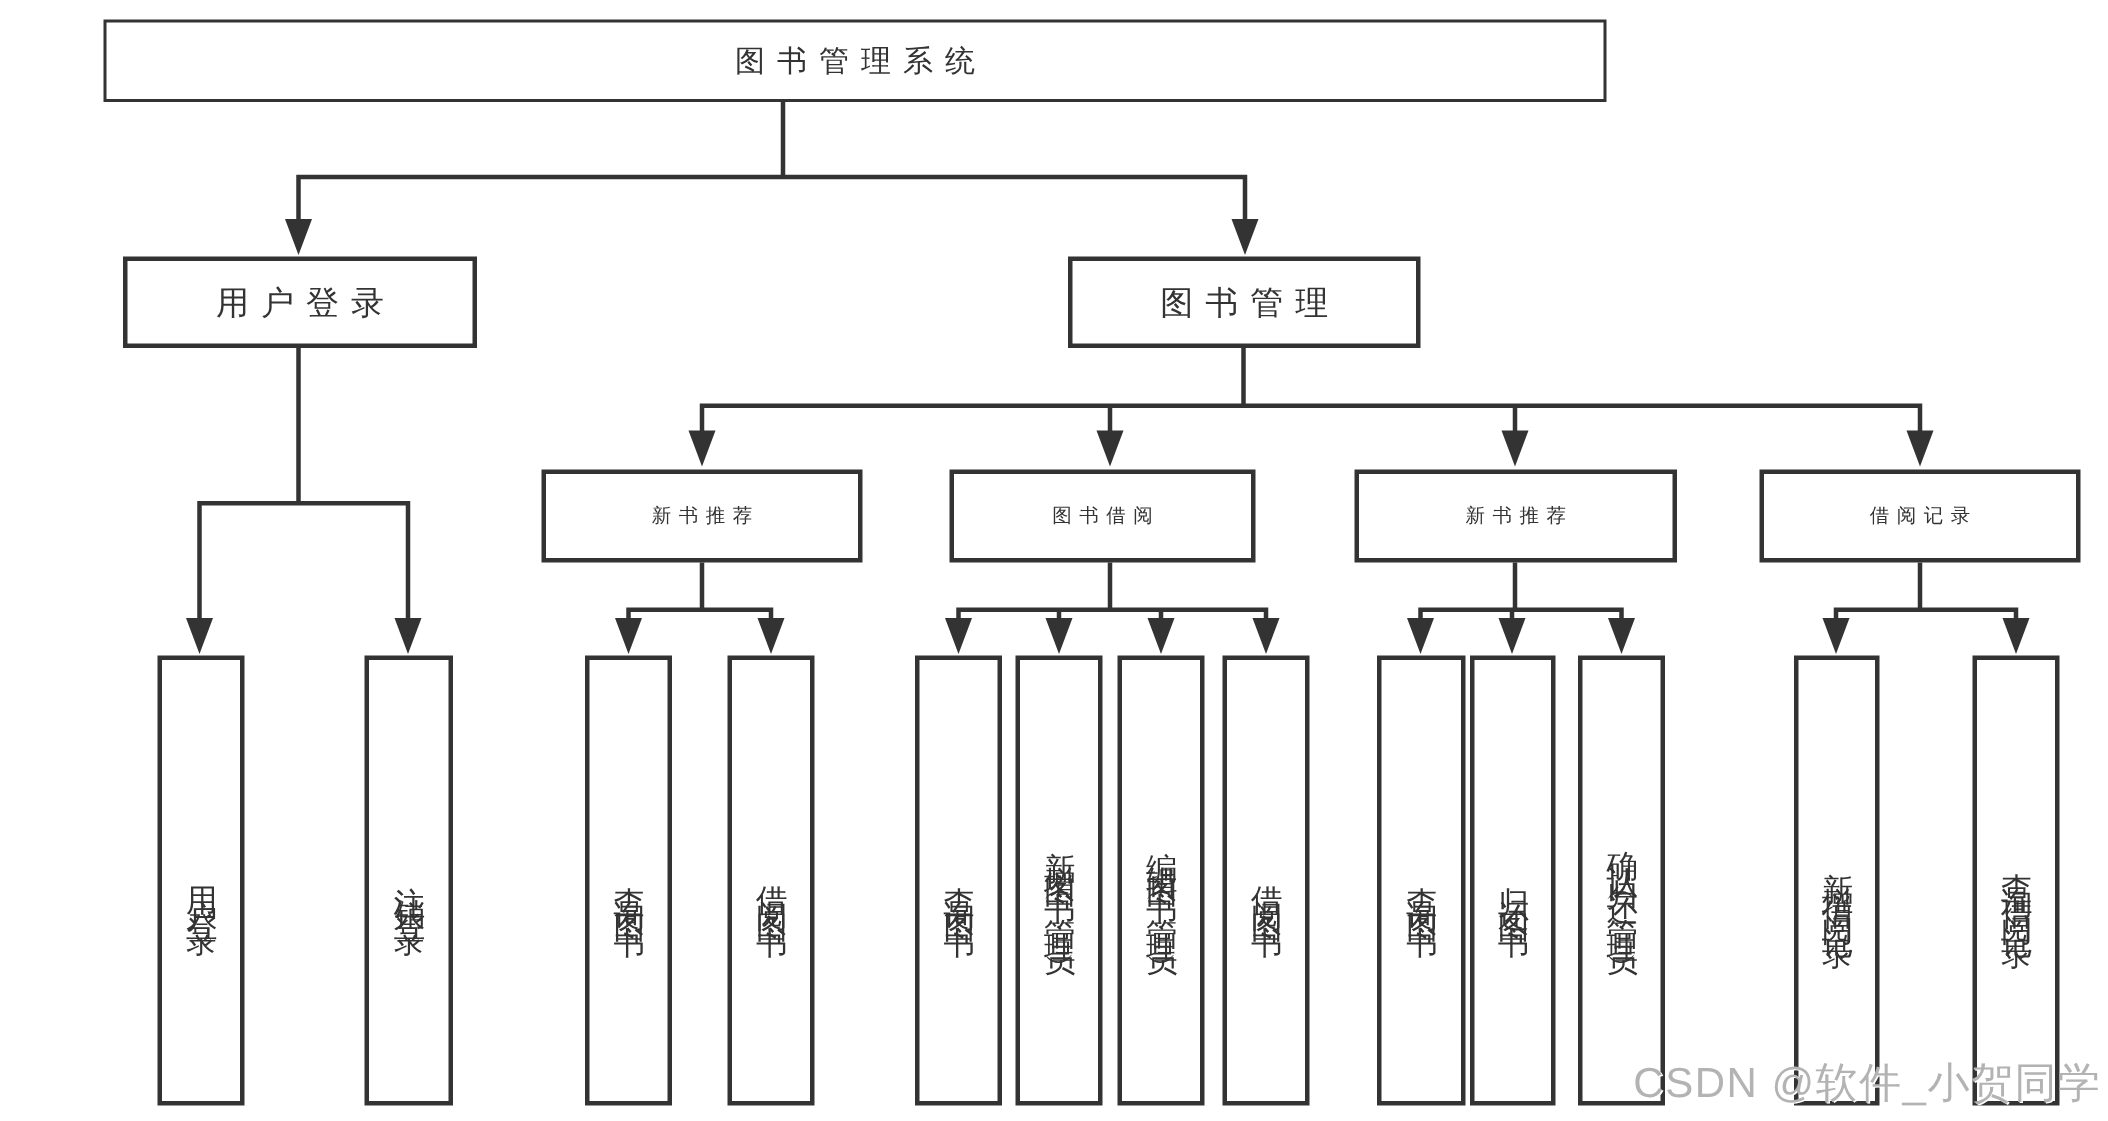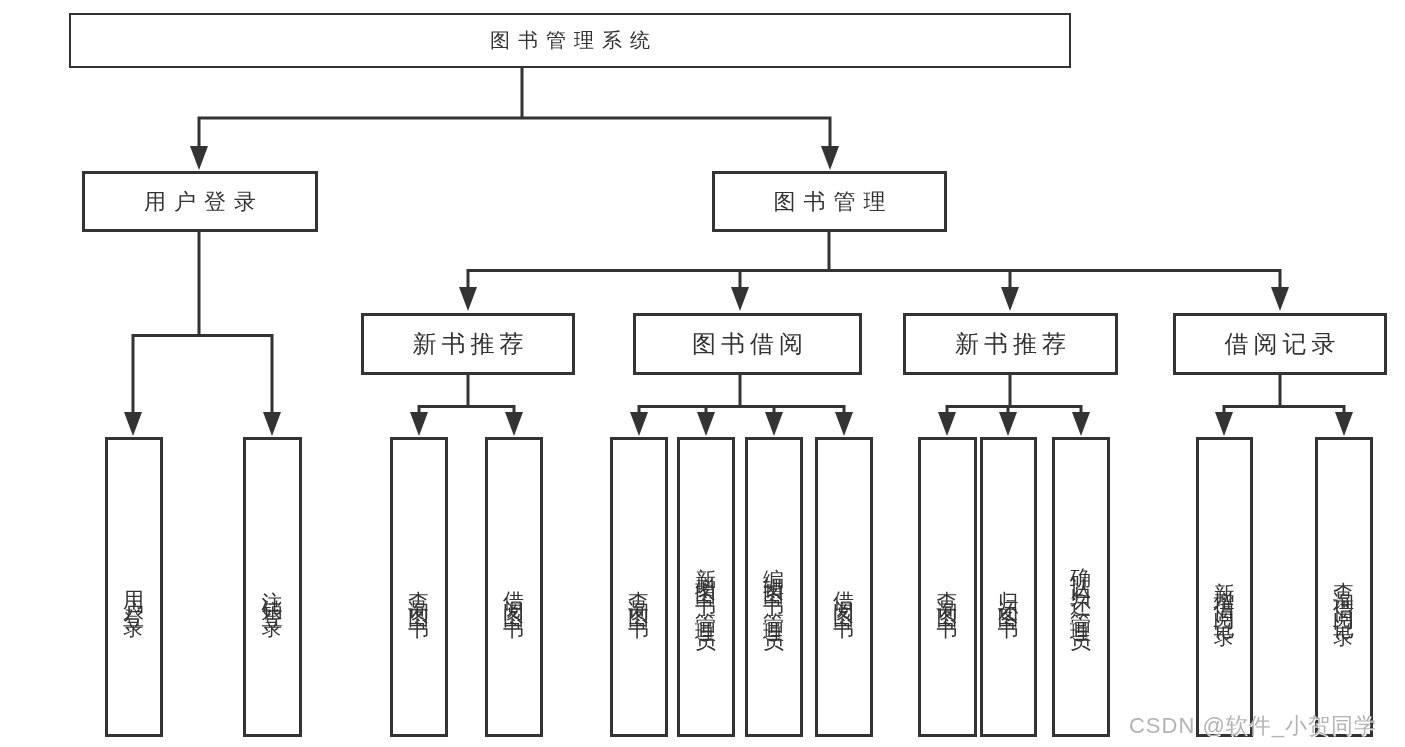--- a/index.html
+++ b/index.html
@@ -16,36 +16,36 @@
     border:3px solid #333333;
     background:#ffffff;
     display:flex;
     align-items:center;
     justify-content:center;
     color:#333333;
   }
   .box.root{border-width:2px;margin-left:48px;}
   .lbl-root{font-size:20px;letter-spacing:8px;padding-left:8px;white-space:nowrap;}
   .lbl-l2{font-size:22px;letter-spacing:8px;padding-left:8px;white-space:nowrap;}
-  .lbl-l3{font-size:24px;letter-spacing:5px;padding-left:5px;white-space:nowrap;}
+  .lbl-l3{font-size:13px;letter-spacing:5px;padding-left:5px;white-space:nowrap;}
   .vbox .lbl-v{
     writing-mode:vertical-rl;
     text-orientation:mixed;
     font-size:21px;
     letter-spacing:9px;
     padding-top:9px;
     line-height:1;
     white-space:nowrap;
   }
   svg.connectors{position:absolute;left:0;top:0;pointer-events:none;}
   .watermark{
     position:absolute;
-    right:28px;
+    right:4px;
     bottom:6px;
-    font-size:22px;
+    font-size:28px;
     color:#b3b3b3;
     letter-spacing:1px;
     text-shadow:1px 1px 0 #ffffff;
     white-space:nowrap;
   }
 </style>
 </head>
 <body>
 
 <div class="stage">
@@ -91,21 +91,21 @@
   <div class="box" style="left:82px;top:171px;width:236px;height:61px;">
     <span class="lbl-l2">用户登录</span>
   </div>
   <div class="box" style="left:712px;top:171px;width:235px;height:61px;">
     <span class="lbl-l2">图书管理</span>
   </div>
 
   <div class="box" style="left:361px;top:313px;width:214px;height:62px;">
     <span class="lbl-l3">新书推荐</span>
   </div>
-  <div class="box" style="left:633px;top:313px;width:229px;height:62px;align-items:center;">
+  <div class="box" style="left:633px;top:313px;width:204px;height:62px;align-items:center;">
     <span class="lbl-l3">图书借阅</span>
   </div>
   <div class="box" style="left:903px;top:313px;width:215px;height:62px;">
     <span class="lbl-l3">新书推荐</span>
   </div>
   <div class="box" style="left:1173px;top:313px;width:214px;height:62px;">
     <span class="lbl-l3">借阅记录</span>
   </div>
 
   <div class="box vbox" style="left:105px;top:437px;width:58px;height:300px;">

